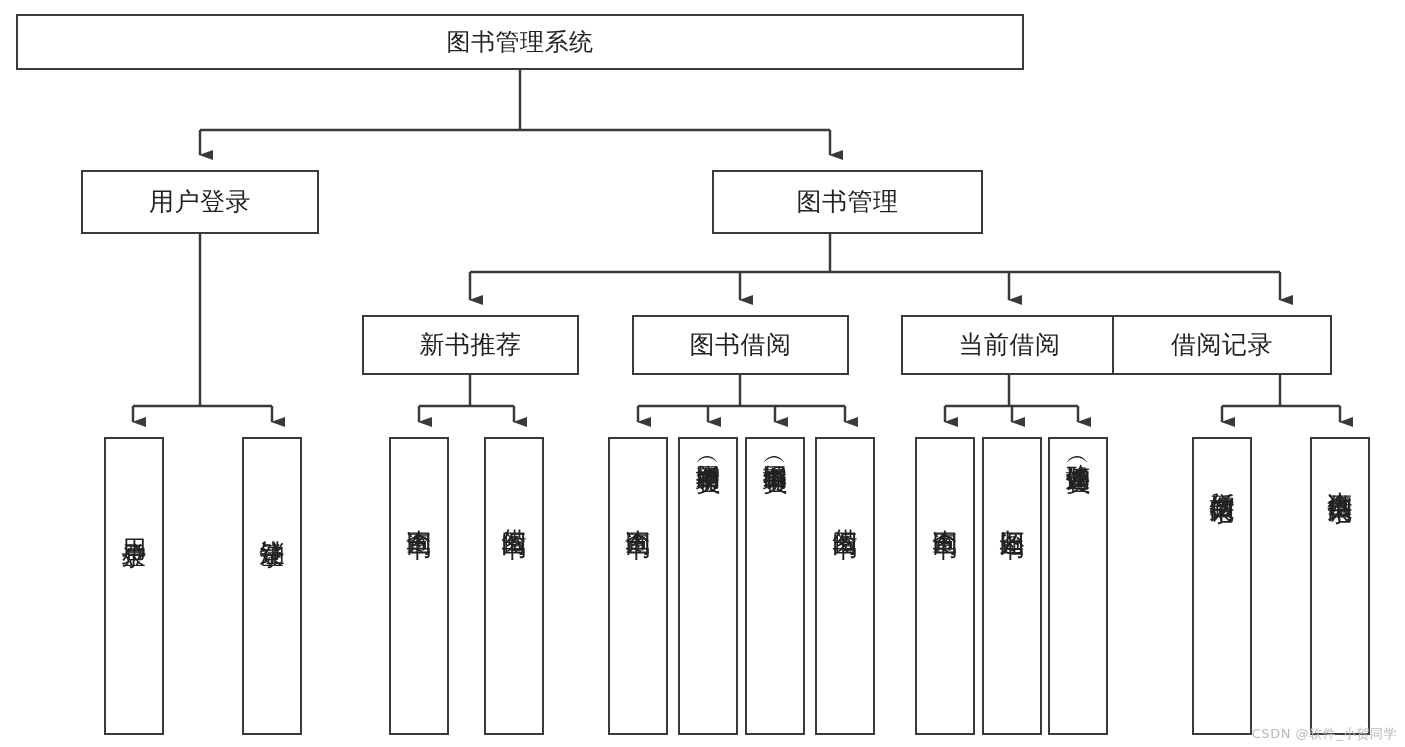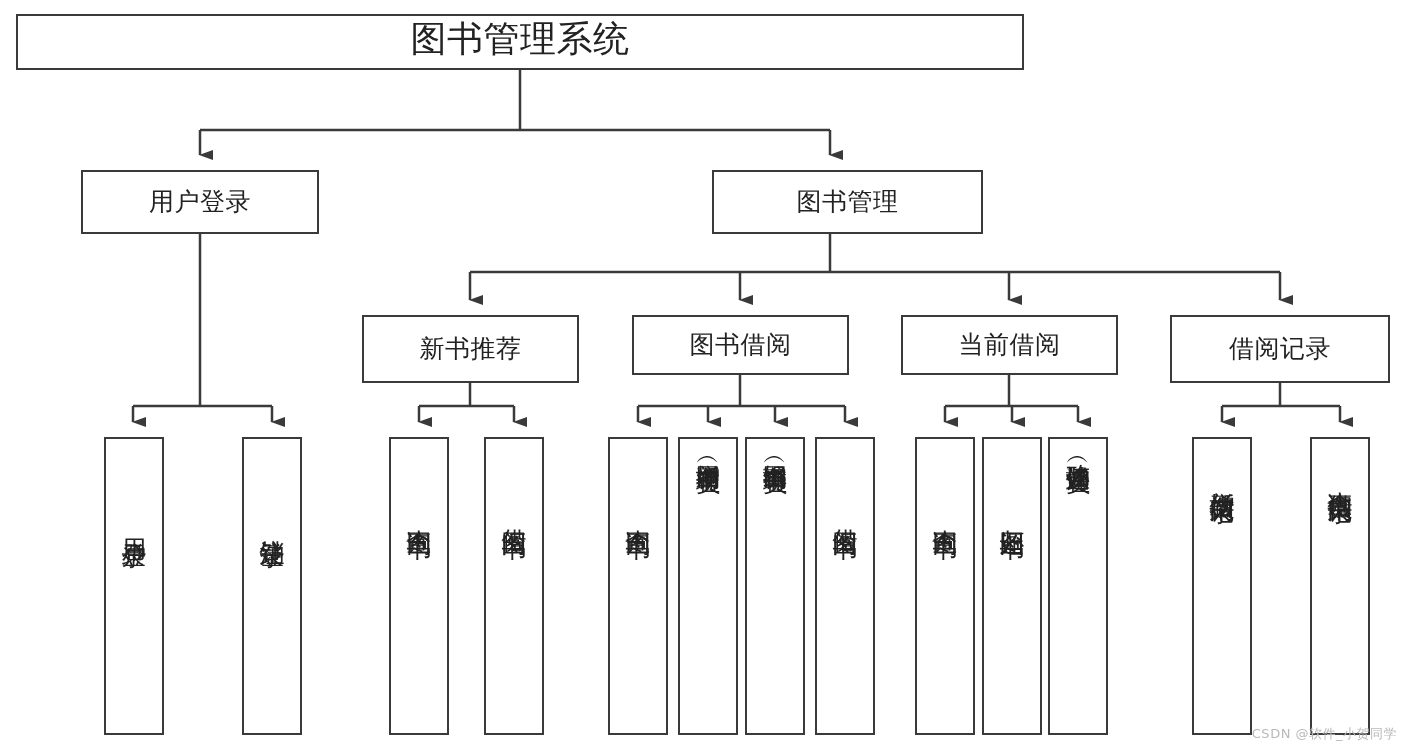--- a/index.html
+++ b/index.html
@@ -40,22 +40,21 @@
     display: block;
     text-align: center;
     line-height: 1.18;
     letter-spacing: 0.5px;
   }
   
   .node.h .cap {
     font-size: 25px;
   }
   .node.root .cap {
-    font-size: 36px;
-    font-family: Liberation Mono, monospace;
+    font-size: 24px;
   }
   
   .node.v {
     align-items: flex-start;
     padding-top: 6px;
   }
   .node.v .cap {
     writing-mode: vertical-rl;
     text-orientation: upright;
     font-size: 25px;
@@ -138,30 +137,30 @@
     <span class="cap">图书管理系统</span>
   </div>
 
   <div class="node h" style="left:81px; top:170px; width:238px; height:64px;">
     <span class="cap">用户登录</span>
   </div>
   <div class="node h" style="left:712px; top:170px; width:271px; height:64px;">
     <span class="cap">图书管理</span>
   </div>
 
-  <div class="node h" style="left:362px; top:315px; width:217px; height:68px;">
+  <div class="node h" style="left:362px; top:315px; width:217px; height:60px;">
     <span class="cap">新书推荐</span>
   </div>
   <div class="node h" style="left:901px; top:315px; width:217px; height:60px;">
     <span class="cap">当前借阅</span>
   </div>
   <div class="node h" style="left:632px; top:315px; width:217px; height:60px;">
     <span class="cap">图书借阅</span>
   </div>
-  <div class="node h" style="left:1170px; top:315px; width:220px; height:68px;">
+  <div class="node h" style="left:1112px; top:315px; width:220px; height:60px;">
     <span class="cap">借阅记录</span>
   </div>
 
   <div class="node v" style="left:104px; top:437px; width:60px; height:298px; padding-top:80px;">
     <span class="cap">用户登录</span>
   </div>
   <div class="node v" style="left:242px; top:437px; width:60px; height:298px; padding-top:80px;">
     <span class="cap">注销登录</span>
   </div>
   <div class="node v" style="left:389px; top:437px; width:60px; height:298px; padding-top:70px;">

